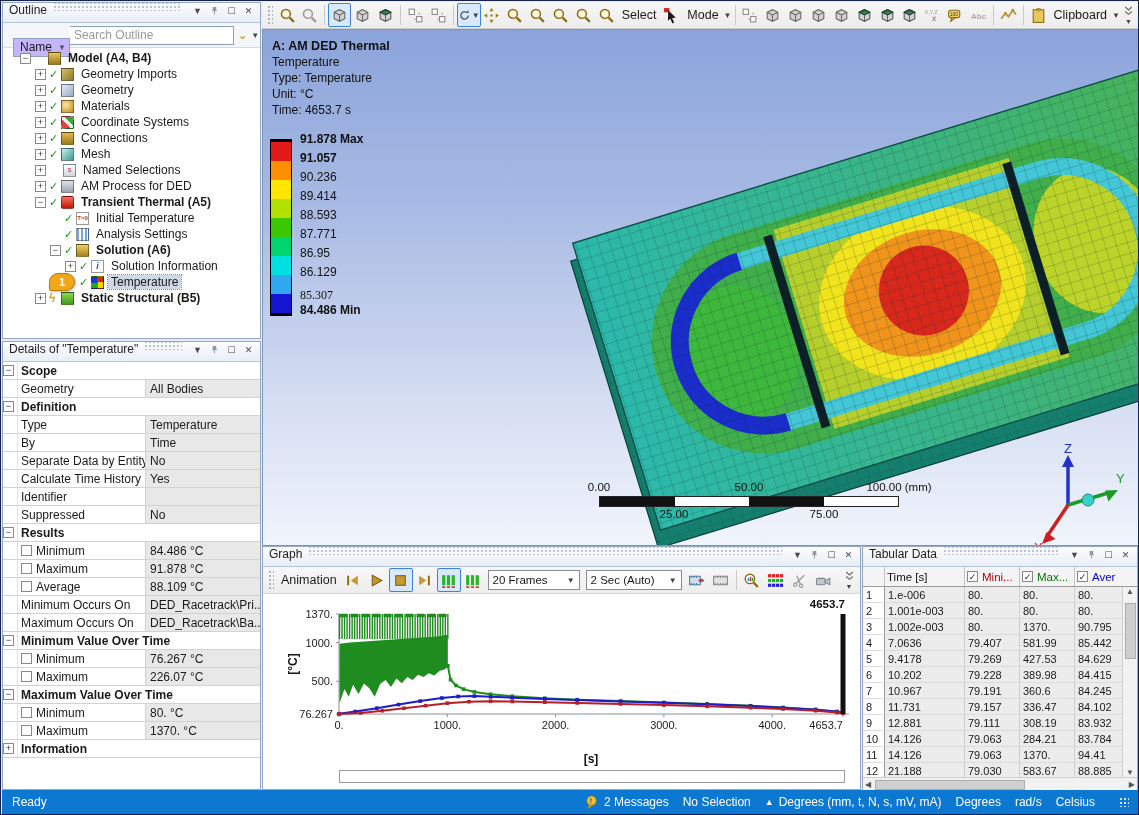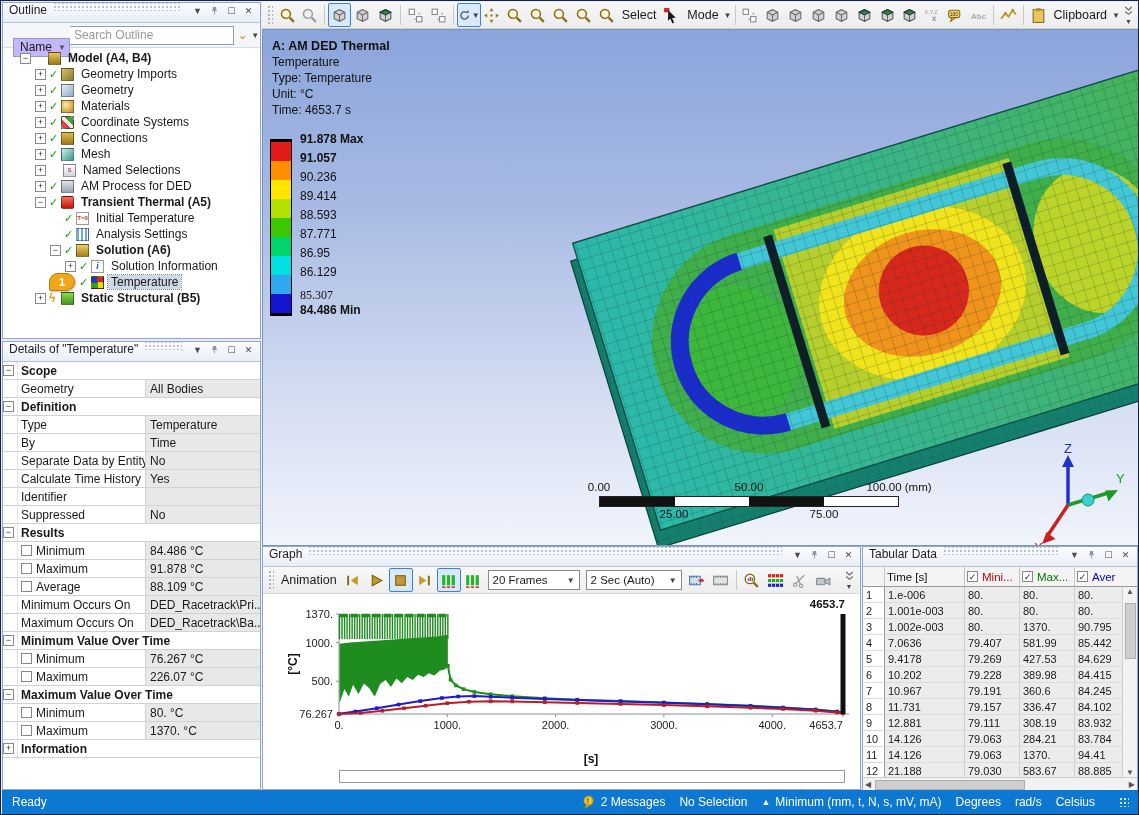--- a/index.html
+++ b/index.html
@@ -1173,21 +1173,21 @@
         <svg class="ic" style="width:14px;height:14px">
             <use href="#s-balloon"></use>
           </svg>
         <span>2 Messages</span>
       </span>
       <span class="sitem">
           <span>No Selection</span>
         </span>
       <span class="sitem">
         <span style="font-size:9px">▲</span>
-        <span>Minimum (mm, t, N, s, mV, mA)</span>
+        <span>Degrees (mm, t, N, s, mV, mA)</span>
       </span>
       <span class="sitem">
           <span>Degrees</span>
         </span>
       <span class="sitem">
           <span>rad/s</span>
         </span>
       <span class="sitem">
           <span>Celsius</span>
         </span>

